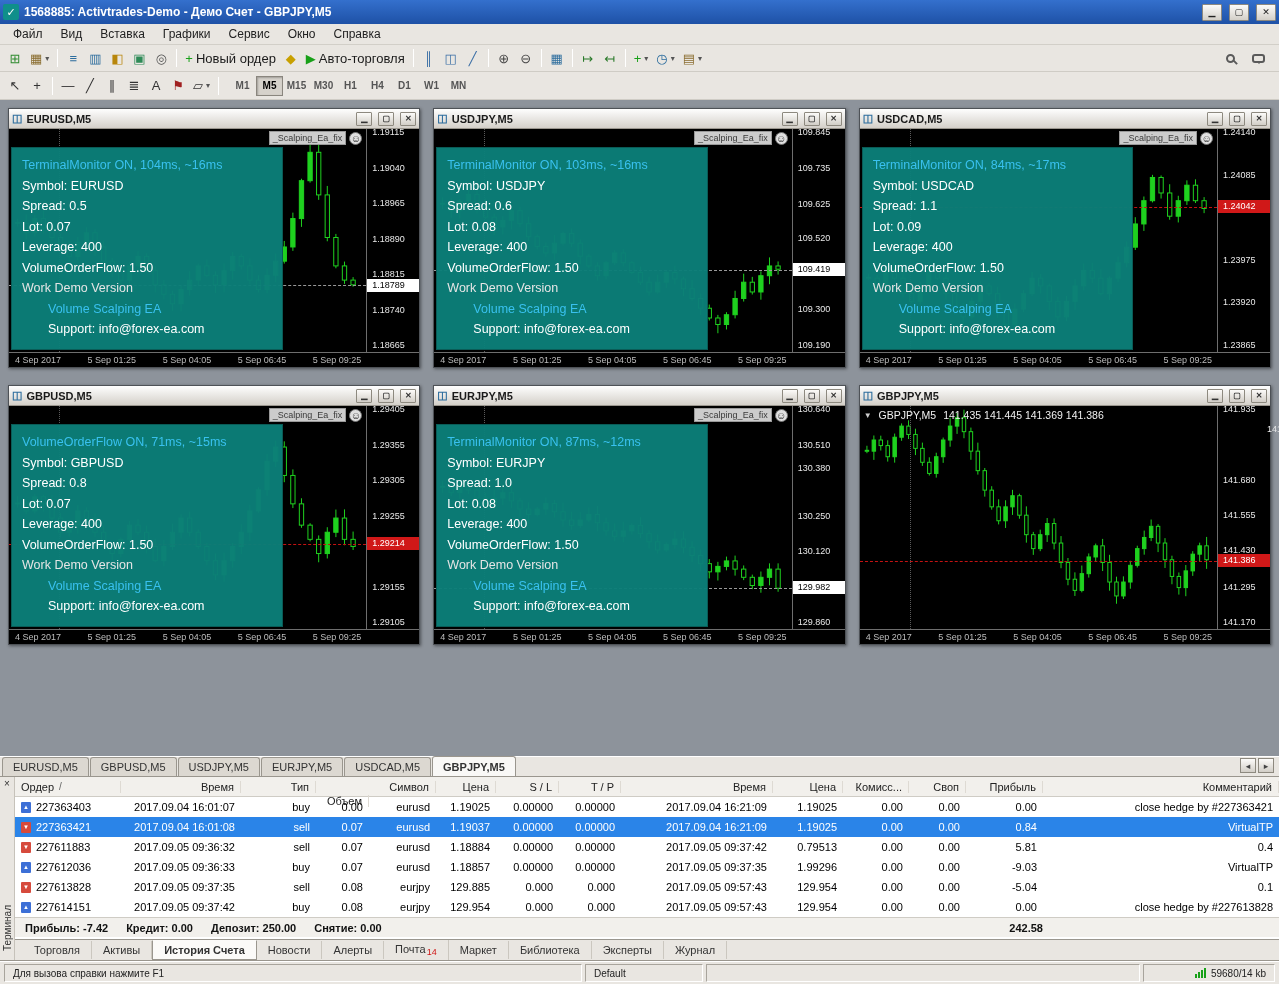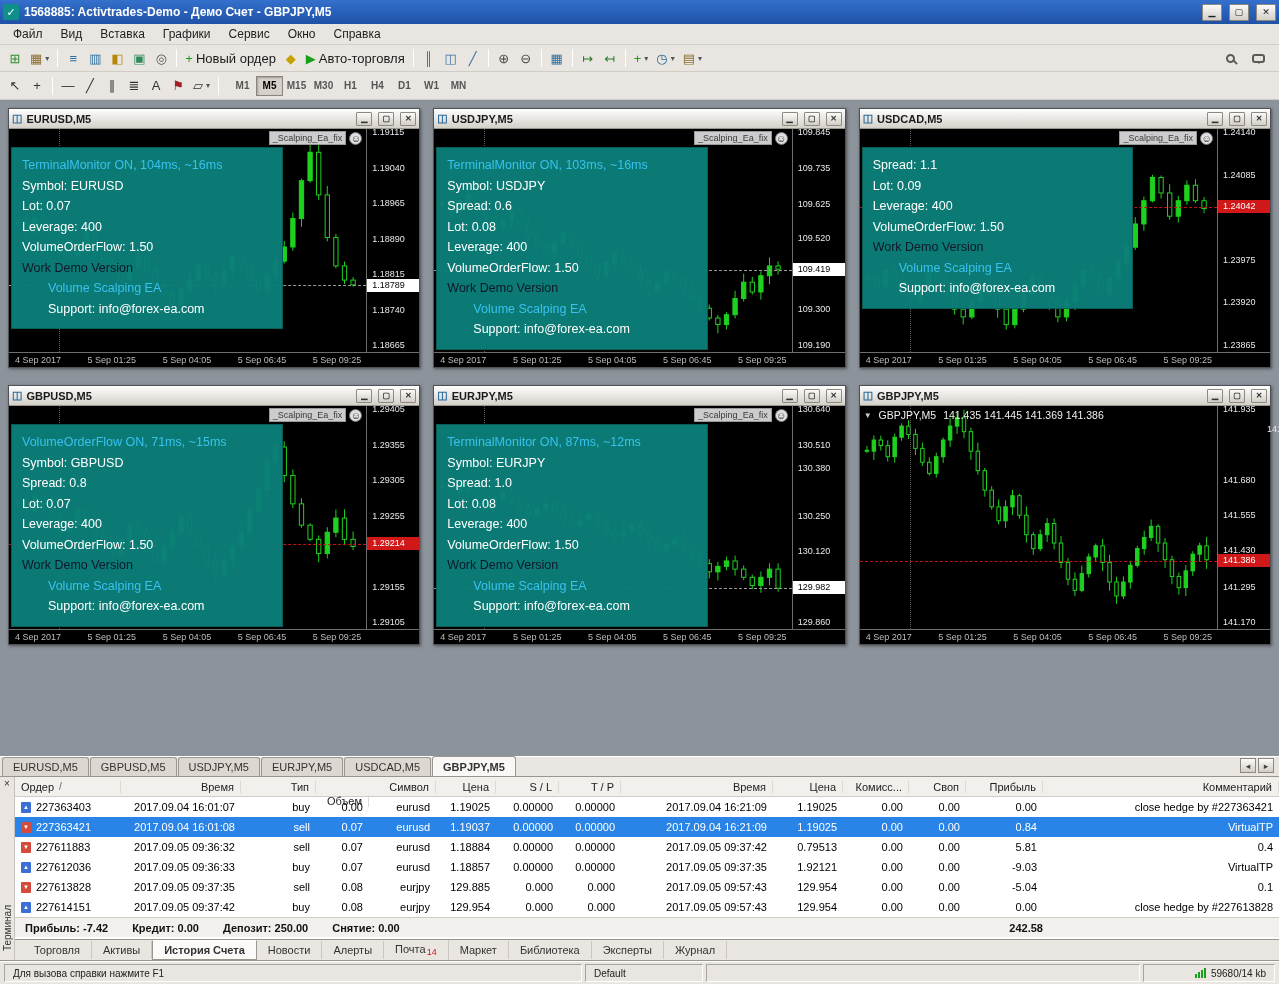--- a/index.html
+++ b/index.html
@@ -50,21 +50,21 @@
   .s-label{position:absolute;left:5px;white-space:nowrap}
   .price-box{position:absolute;left:0;right:0;height:13px;line-height:13px;padding-left:5px;font-size:9px}
   .price-box.white{background:#fff;color:#000}
   .price-box.red{background:#d01818;color:#fff}
   .timeaxis{position:absolute;left:0;right:0;bottom:0;height:15px;border-top:1px solid #6e6e6e;display:flex;justify-content:space-between;align-items:center;padding:0 58px 0 6px;font-size:9px;color:#bdbdbd;background:#000}
   .day-sep{position:absolute;top:0;bottom:0;left:14%;border-left:1px dotted #5a5a5a}
   .price-line{position:absolute;left:0;right:0;height:0;border-top:1px dashed #999}
   .price-line.red{border-top-color:#c31212}
   .ea-panel{position:absolute;left:2px;top:18px;width:76%;background:rgba(11,126,120,.97);border:1px solid #0a5c57;padding:7px 10px 9px;font-size:12.5px;line-height:20.5px;color:#fff}
   .ea-monitor,.ea-blue{color:#39c1ef}
-  .ea-green{color:#0f172a}
+  .ea-green{color:#e5e5e5}
   .indent{margin-left:26px}
   .ea-tag-wrap{position:absolute;top:2px;right:4px;display:flex;align-items:center;gap:3px}
   .ea-tag{background:#ccc;color:#3a3a3a;font-size:9px;padding:1px 3px;border:1px solid #999}
   .smiley{width:13px;height:13px;border-radius:50%;background:#e0e0e0;border:1px solid #777;color:#333;font-size:10px;line-height:11px;text-align:center}
   .ohlc{position:absolute;top:3px;left:4px;font-size:10.5px;color:#f0f0f0;display:flex;gap:7px;align-items:center}
   .ohlc .arr{font-size:8px;color:#ccc}
 
   
   .chart-tabs{height:21px;background:#e9e6e1;border-top:1px solid #fff;border-bottom:1px solid #9a968e;display:flex;align-items:flex-end;padding:0 2px;gap:1px;flex:0 0 21px}
   .ctab{height:19px;padding:2px 10px;font-size:11px;color:#333;background:#dcd8d1;border:1px solid #9a968e;border-bottom:none;border-radius:3px 3px 0 0;white-space:nowrap}
@@ -82,21 +82,21 @@
   .h-row{display:flex;height:20px;align-items:center}
   .h-header{background:#f2f0ec;border-bottom:1px solid #cfccc5;color:#222}
   .h-cell{padding:0 6px;white-space:nowrap;overflow:hidden;text-align:right;flex:0 0 auto}
   .h-header .h-cell{border-right:1px solid #dedad3}
   .c0{text-align:left;display:flex;align-items:center}
   .sort-ind{color:#666;margin-left:5px;font-size:10px}
   .h-row.selected{background:#2a84e8;color:#fff}
   .row-icon{width:10px;height:11px;border-radius:1px;margin-right:5px;display:inline-flex;align-items:center;justify-content:center;color:#fff;font-size:6px;flex:0 0 10px}
   .row-icon.buy{background:#3c6fd6}
   .row-icon.sell{background:#d64a3c}
-  .h-summary{background:#f2f0ec;border-top:1px solid #cfccc5;font-weight:bold;position:relative;display:flex;gap:24px;padding-left:10px;align-items:center;height:20px;font-size:11px;color:#111}
+  .h-summary{background:#f2f0ec;border-top:1px solid #cfccc5;font-weight:bold;position:relative;display:flex;gap:18px;padding-left:10px;align-items:center;height:20px;font-size:11px;color:#111}
   .balance{position:absolute;left:951px;width:77px;text-align:right}
 
   .terminal-tabs{height:21px;flex:0 0 21px;background:#e9e6e1;border-top:1px solid #9a968e;display:flex;align-items:center;padding-left:8px}
   .ttab{padding:3px 11px;font-size:11px;color:#333;border-right:1px solid #cbc7bf;display:flex;align-items:flex-start;gap:1px}
   .ttab.active{background:#fbfaf8;border:1px solid #9a968e;border-top-color:#fbfaf8;margin-top:-1px;font-weight:bold}
   .mail-badge{color:#d01818;font-size:9px;margin-top:4px}
 
   
   .statusbar{height:24px;flex:0 0 24px;background:#e9e6e1;border-top:1px solid #9a968e;box-shadow:inset 0 1px 0 #fff;display:flex;align-items:center;padding:3px 4px 2px;gap:3px}
   .sb-cell{height:18px;display:flex;align-items:center;padding:4px 8px;font-size:10px;color:#222;border:1px solid;border-color:#a8a49c #fff #fff #a8a49c;white-space:nowrap;overflow:hidden}
@@ -352,20 +352,21 @@
               <line x1="335.49397590361446" x2="335.49397590361446" y1="132.5886531886255" y2="154.87341517863698" stroke="#1fd11f" stroke-width="1"></line>
               <rect x="333.3433734939759" y="136.90000000000245" width="4.301204819277109" height="14.199999999998596" fill="#000000" stroke="#1fd11f" stroke-width="1"></rect>
               <line x1="344.0963855421687" x2="344.0963855421687" y1="148.1097054456328" y2="157.71619400882363" stroke="#1fd11f" stroke-width="1"></line>
               <rect x="341.94578313253015" y="151.10000000000105" width="4.301204819277109" height="4.733333333332865" fill="#000000" stroke="#1fd11f" stroke-width="1"></rect>
             </svg>
             <div class="day-sep"></div>
             <div class="price-line white" style="top: 156.307px;"></div>
             <div class="ea-panel">
               <div class="ea-monitor">TerminalMonitor ON, 104ms, ~16ms</div>
               <div class="ea-line">Symbol: EURUSD</div>
+              <div class="ea-line">Spread: 0.5</div>
               <div class="ea-line">Lot: 0.07</div>
               <div class="ea-line">Leverage: 400</div>
               <div class="ea-line">VolumeOrderFlow: 1.50</div>
               <div class="ea-green">Work Demo Version</div>
               <div class="ea-blue indent">Volume Scalping EA</div>
               <div class="ea-line indent">Support: info@forex-ea.com</div>
             </div>
             <div class="ea-tag-wrap">
               <span class="ea-tag">_Scalping_Ea_fix</span>
               <span class="smiley">☺</span>
@@ -606,20 +607,22 @@
               <line x1="326.89156626506025" x2="326.89156626506025" y1="51.354260665137296" y2="75.92191452438794" stroke="#1fd11f" stroke-width="1"></line>
               <rect x="324.7409638554217" y="56.218181818192456" width="4.301204819277109" height="15.490909090907216" fill="#1fd11f" stroke="#1fd11f" stroke-width="1"></rect>
               <line x1="335.49397590361446" x2="335.49397590361446" y1="50.3167627943468" y2="74.04373866183928" stroke="#1fd11f" stroke-width="1"></line>
               <rect x="333.3433734939759" y="56.218181818192456" width="4.301204819277109" height="15.490909090907216" fill="#000000" stroke="#1fd11f" stroke-width="1"></rect>
               <line x1="344.0963855421687" x2="344.0963855421687" y1="68.12975379381898" y2="84.14085454678481" stroke="#1fd11f" stroke-width="1"></line>
               <rect x="341.94578313253015" y="71.70909090909967" width="4.301204819277109" height="7.7454545454535975" fill="#000000" stroke="#1fd11f" stroke-width="1"></rect>
             </svg>
             <div class="day-sep"></div>
             <div class="price-line red" style="top: 77.9055px;"></div>
             <div class="ea-panel">
+              <div class="ea-monitor">TerminalMonitor ON, 84ms, ~17ms</div>
+              <div class="ea-line">Symbol: USDCAD</div>
               <div class="ea-line">Spread: 1.1</div>
               <div class="ea-line">Lot: 0.09</div>
               <div class="ea-line">Leverage: 400</div>
               <div class="ea-line">VolumeOrderFlow: 1.50</div>
               <div class="ea-green">Work Demo Version</div>
               <div class="ea-blue indent">Volume Scalping EA</div>
               <div class="ea-line indent">Support: info@forex-ea.com</div>
             </div>
             <div class="ea-tag-wrap">
               <span class="ea-tag">_Scalping_Ea_fix</span>
@@ -1142,21 +1145,21 @@
               <span>227612036</span>
             </div>
             <div class="h-cell" style="width: 120px;">2017.09.05 09:36:33</div>
             <div class="h-cell" style="width: 75px;">buy</div>
             <div class="h-cell" style="width: 53px;">0.07</div>
             <div class="h-cell" style="width: 67px;">eurusd</div>
             <div class="h-cell" style="width: 60px;">1.18857</div>
             <div class="h-cell" style="width: 63px;">0.00000</div>
             <div class="h-cell" style="width: 62px;">0.00000</div>
             <div class="h-cell" style="width: 152px;">2017.09.05 09:37:35</div>
-            <div class="h-cell" style="width: 70px;">1.92121</div>
+            <div class="h-cell" style="width: 70px;">1.99296</div>
             <div class="h-cell" style="width: 66px;">0.00</div>
             <div class="h-cell" style="width: 57px;">0.00</div>
             <div class="h-cell" style="width: 77px;">-9.03</div>
             <div class="h-cell" style="flex: 1 1 0%;">VirtualTP</div>
           </div>
           <div class="h-row">
             <div class="h-cell c0" style="width: 106px;">
               <span class="row-icon sell">▼</span>
               <span>227613828</span>
             </div>

